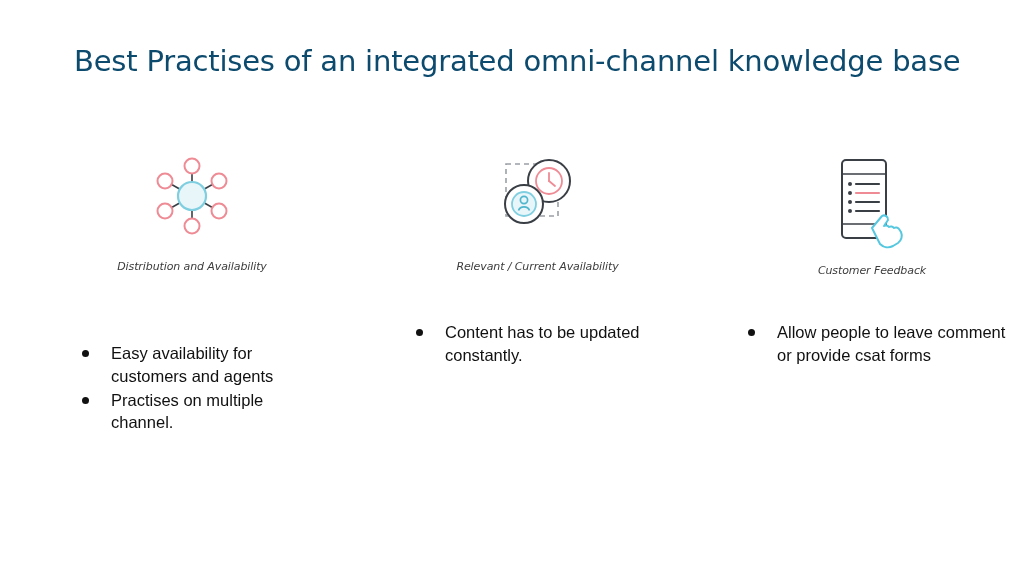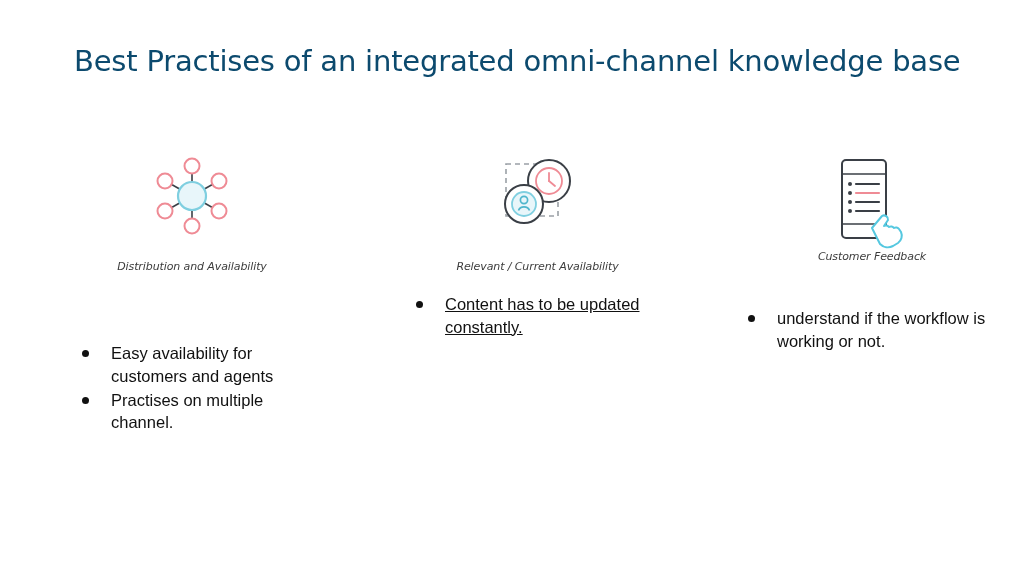--- a/index.html
+++ b/index.html
@@ -64,32 +64,32 @@
     font-size: 11px;
     color: #3c3c3c;
     font-weight: 400;
     font-family: "DejaVu Sans", sans-serif;
     letter-spacing: -0.1px;
     white-space: nowrap;
     font-style: italic;
   }
   .col-0 .col-heading { margin-top: 18px; }
   .col-1 .col-heading { margin-top: 18px; }
-  .col-2 .col-heading { }
+  .col-2 .col-heading { margin-top: 14px; }
 
   ul.bullets {
     list-style: none;
     margin: 0;
     padding: 0;
     font-size: 16.5px;
     line-height: 1.38;
     color: #111111;
   }
   .col-0 ul.bullets { margin-top: 69px; margin-left: 26px; width: 240px; }
-  .col-1 ul.bullets { margin-top: 20px; margin-left: 22px; width: 275px; text-decoration: underline; }
+  .col-1 ul.bullets { margin-top: 48px; margin-left: 22px; width: 275px; }
   .col-2 ul.bullets { margin-top: 44px; margin-left: 12px; width: 280px; }
 
   ul.bullets li {
     position: relative;
     padding-left: 43px;
     margin-bottom: 1px;
   }
   ul.bullets li::before {
     content: "";
     position: absolute;
@@ -179,18 +179,18 @@
             <circle cx="30" cy="61" r="2" fill="#3a3f46"></circle>
             <line x1="36" y1="61" x2="59" y2="61" stroke="#3a3f46" stroke-width="2.2" stroke-linecap="round"></line>
           </g>
           <path d="M52 78 L62 66 a4 4 0 0 1 6 4 L64 76
                    a3.6 3.6 0 0 1 5 1 a3.6 3.6 0 0 1 5 1 a3.6 3.6 0 0 1 5 1
                    l2 3 a9 9 0 0 1 -3 11 l-5 3 a11 11 0 0 1 -13 -2 z" fill="#ffffff" stroke="#55c8e0" stroke-width="2" stroke-linejoin="round"></path>
         </svg>
       </div>
       <div class="col-heading">Customer Feedback</div>
       <ul class="bullets">
-        <li>understand if the workflow is working or not.</li>
+        <li>Allow people to leave comment or provide csat forms</li>
       </ul>
     </div>
 
   </div>
 </div>
 
 </body></html>

